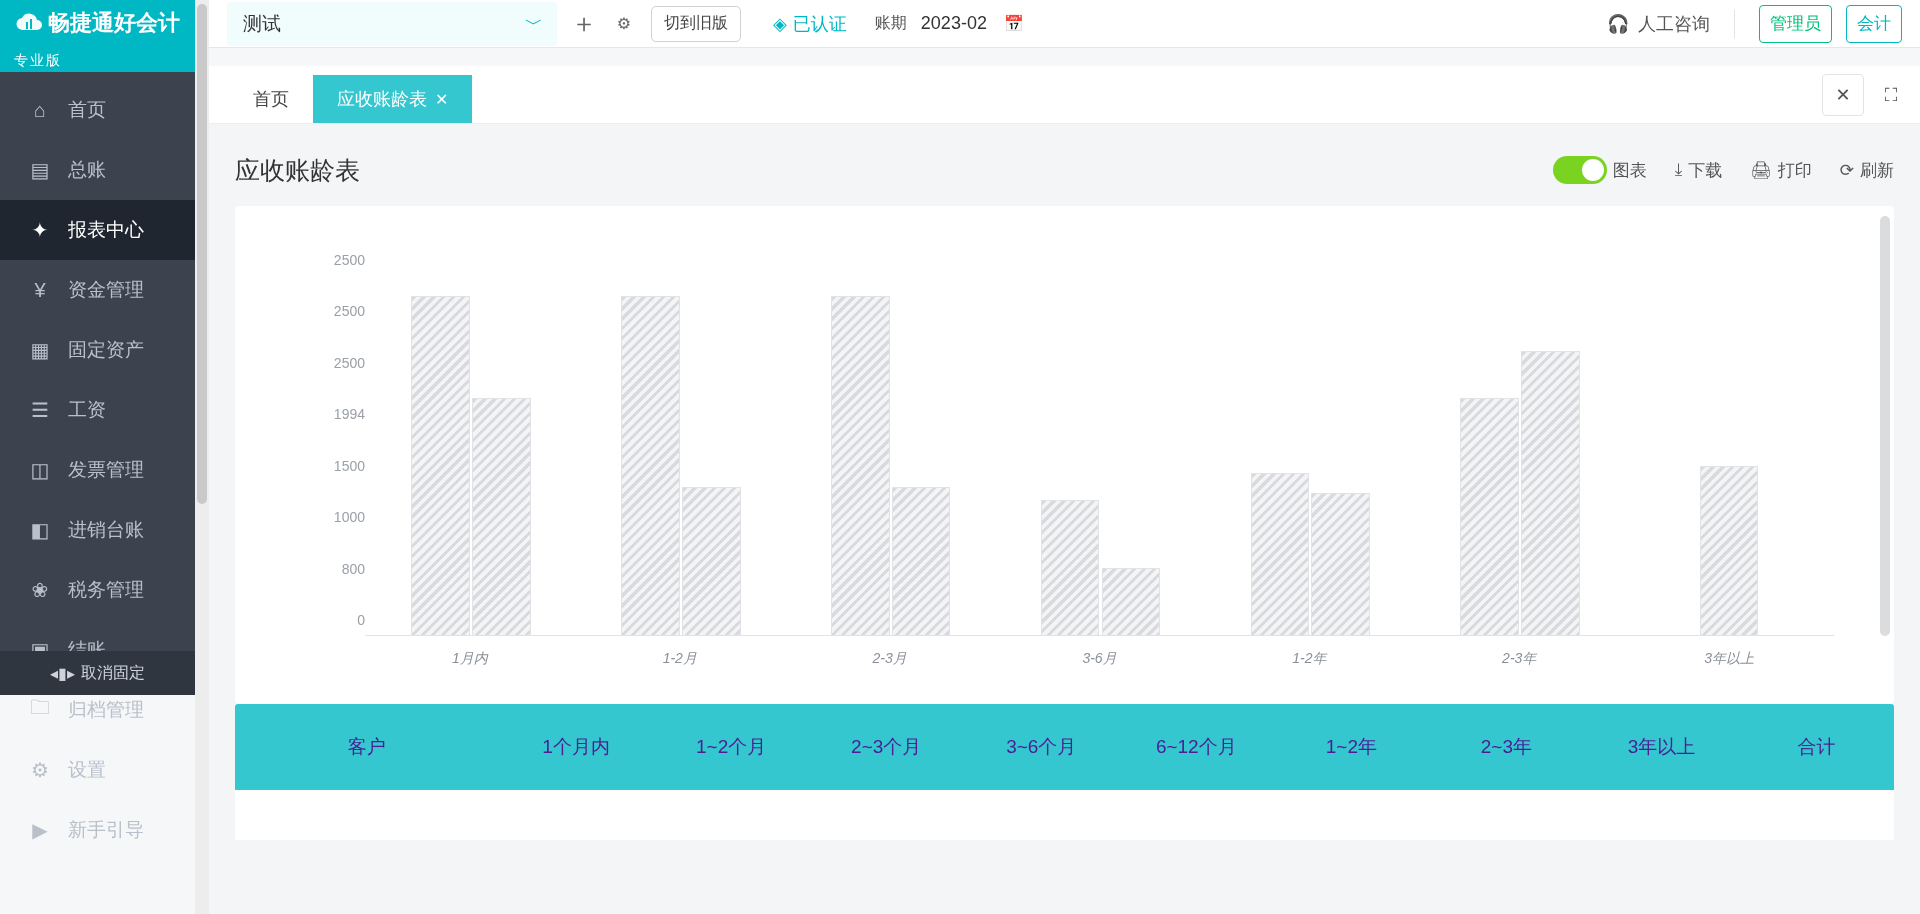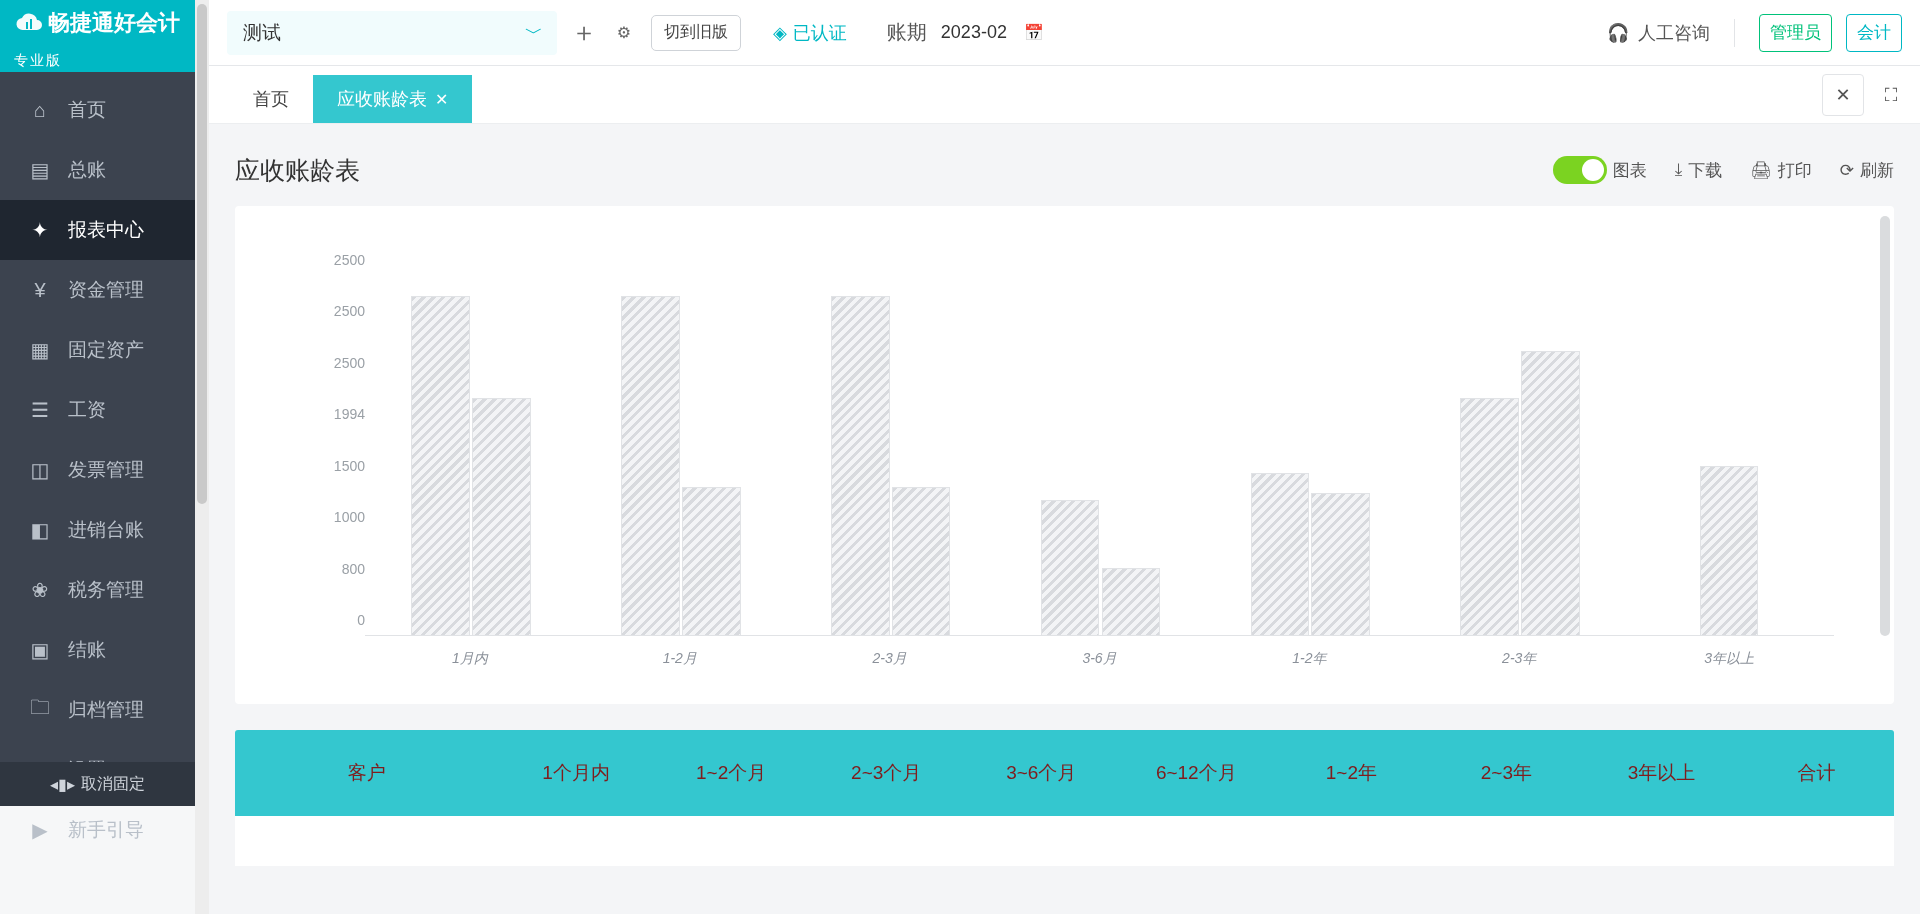--- a/index.html
+++ b/index.html
@@ -1,37 +1,37 @@
 <!DOCTYPE html>
 <html><head>
 <meta charset="utf-8">
 <style>
   * { box-sizing: border-box; margin: 0; padding: 0; }
   html, body { width: 1920px; height: 914px; font-family: "Microsoft YaHei", "PingFang SC", Arial, sans-serif; background:#f6f7f8; overflow:hidden; }
   
-  .sidebar { position:absolute; left:0; top:0; width:195px; height:806px; background:#3c434f; color:#cfd4db; }
+  .sidebar { position:absolute; left:0; top:0; width:195px; height:695px; background:#3c434f; color:#cfd4db; }
   .logo-block { height:72px; background:#00b8c4; color:#fff; padding:8px 14px 6px 14px; }
   .logo-line1 { font-size:22px; font-weight:600; display:flex; align-items:center; gap:4px; }
   .logo-line1 svg { flex-shrink:0; }
   .logo-line2 { font-size:14px; margin-top:14px; letter-spacing:2px; }
   .nav-list { list-style:none; padding-top:8px; }
   .nav-item { height:60px; display:flex; align-items:center; gap:16px; padding-left:28px; font-size:19px; color:#b9c0c9; cursor:pointer; }
   .nav-item.active { background:#1f2630; color:#fff; }
   .nav-item .ico { width:24px; height:24px; display:flex; align-items:center; justify-content:center; font-size:20px; }
   .sidebar-bottom { position:absolute; bottom:0; left:0; width:195px; height:44px; background:#2f3640; display:flex; align-items:center; justify-content:center; gap:6px; font-size:16px; color:#cfd4db; cursor:pointer;}
   .vscroll { position:absolute; left:195px; top:0; width:14px; height:914px; background:#ededed; }
   .vscroll .thumb { position:absolute; left:2px; width:10px; top:4px; height:500px; background:#c9c9c9; border-radius:5px; }
   
-  .header { position:absolute; left:209px; top:0; right:0; height:66px; background:#fff; border-bottom:1px solid #e5e7ea; display:flex; align-items:center; padding:0 18px; gap:14px; }
+  .header { position:absolute; left:209px; top:0; right:0; height:48px; background:#fff; border-bottom:1px solid #e5e7ea; display:flex; align-items:center; padding:0 18px; gap:14px; }
   .sel-box { position:relative; width:330px; height:44px; background:#f1fcfd; border-radius:4px; display:flex; align-items:center; padding:0 16px; font-size:19px; color:#333; }
   .sel-box .caret { position:absolute; right:14px; color:#00b8c4; font-size:18px; }
   .hdr-ico { width:26px; height:26px; display:flex; align-items:center; justify-content:center; color:#666; cursor:pointer; }
   .btn-old { height:36px; padding:0 12px; border:1px solid #cfd3d8; border-radius:5px; background:#fff; font-size:16px; color:#444; display:flex; align-items:center; }
   .verified { display:flex; align-items:center; gap:6px; color:#00b8c4; font-size:18px; margin-left:18px; }
-  .period-label { font-size:20px; color:#555; margin-left:26px; }
+  .period-label { font-size:16px; color:#555; margin-left:14px; }
   .period-val { font-size:18px; color:#333; }
   .hdr-grow { flex:1; }
   .consult { display:flex; align-items:center; gap:8px; color:#555; font-size:18px; }
   .role-btn { height:38px; padding:0 10px; border:1px solid #00c27a; color:#00c27a; border-radius:4px; font-size:17px; display:flex; align-items:center; cursor:pointer; }
   .role-btn.teal { border-color:#00b8c4; color:#00b8c4; }
   
   .tabstrip { position:absolute; left:209px; top:66px; right:0; height:58px; background:#fff; display:flex; align-items:flex-end; padding-left:20px; border-bottom:1px solid #eceef0; }
   .tab { height:48px; padding:0 24px; display:flex; align-items:center; font-size:18px; color:#444; cursor:pointer; gap:8px; }
   .tab.active { background:#34c7cf; color:#fff; }
   .tab .x { font-size:16px; }
@@ -52,21 +52,21 @@
   .y-lab { position:absolute; right:0; font-size:14px; color:#9aa0a6; transform:translateY(-50%); }
   .x-axis { position:absolute; left:0; right:0; bottom:0; height:1px; background:#e1e3e6; }
   .bar-groups { position:absolute; left:0; right:0; top:0; bottom:0; display:flex; }
   .bg { flex:1; position:relative;font-style:italic; }
   .bar { position:absolute; bottom:0; background:repeating-linear-gradient(135deg,#d8dade 0,#d8dade 3px,transparent 3px,transparent 7px),#f3f4f6; border:1px solid #e1e3e6; }
   .bg .b1 { width:28%; left:22%; }
   .bg .b2 { width:28%; left:51%; }
   .bg .bc { width:28%; left:36%; }
   .x-lab { position:absolute; bottom:-32px; left:0; right:0; text-align:center; font-size:14px; color:#8a9099; }
   
-  .thead-band { margin-top:26px; height:86px; background:#34c7cf; color:#7f1d1d; display:flex; align-items:center; border-top-left-radius:3px; border-top-right-radius:3px; }
+  .thead-band { height:86px; background:#34c7cf; color:#4c1d95; display:flex; align-items:center; border-top-left-radius:3px; border-top-right-radius:3px; }
   .th { flex:1; text-align:center; font-size:19px; }
   .th.first { flex:1.7; }
   .tbody-blank { height:50px; background:#fff; }
 </style>
 </head>
 <body>
 
 <div class="sidebar">
   <div class="logo-block">
     <div class="logo-line1">

